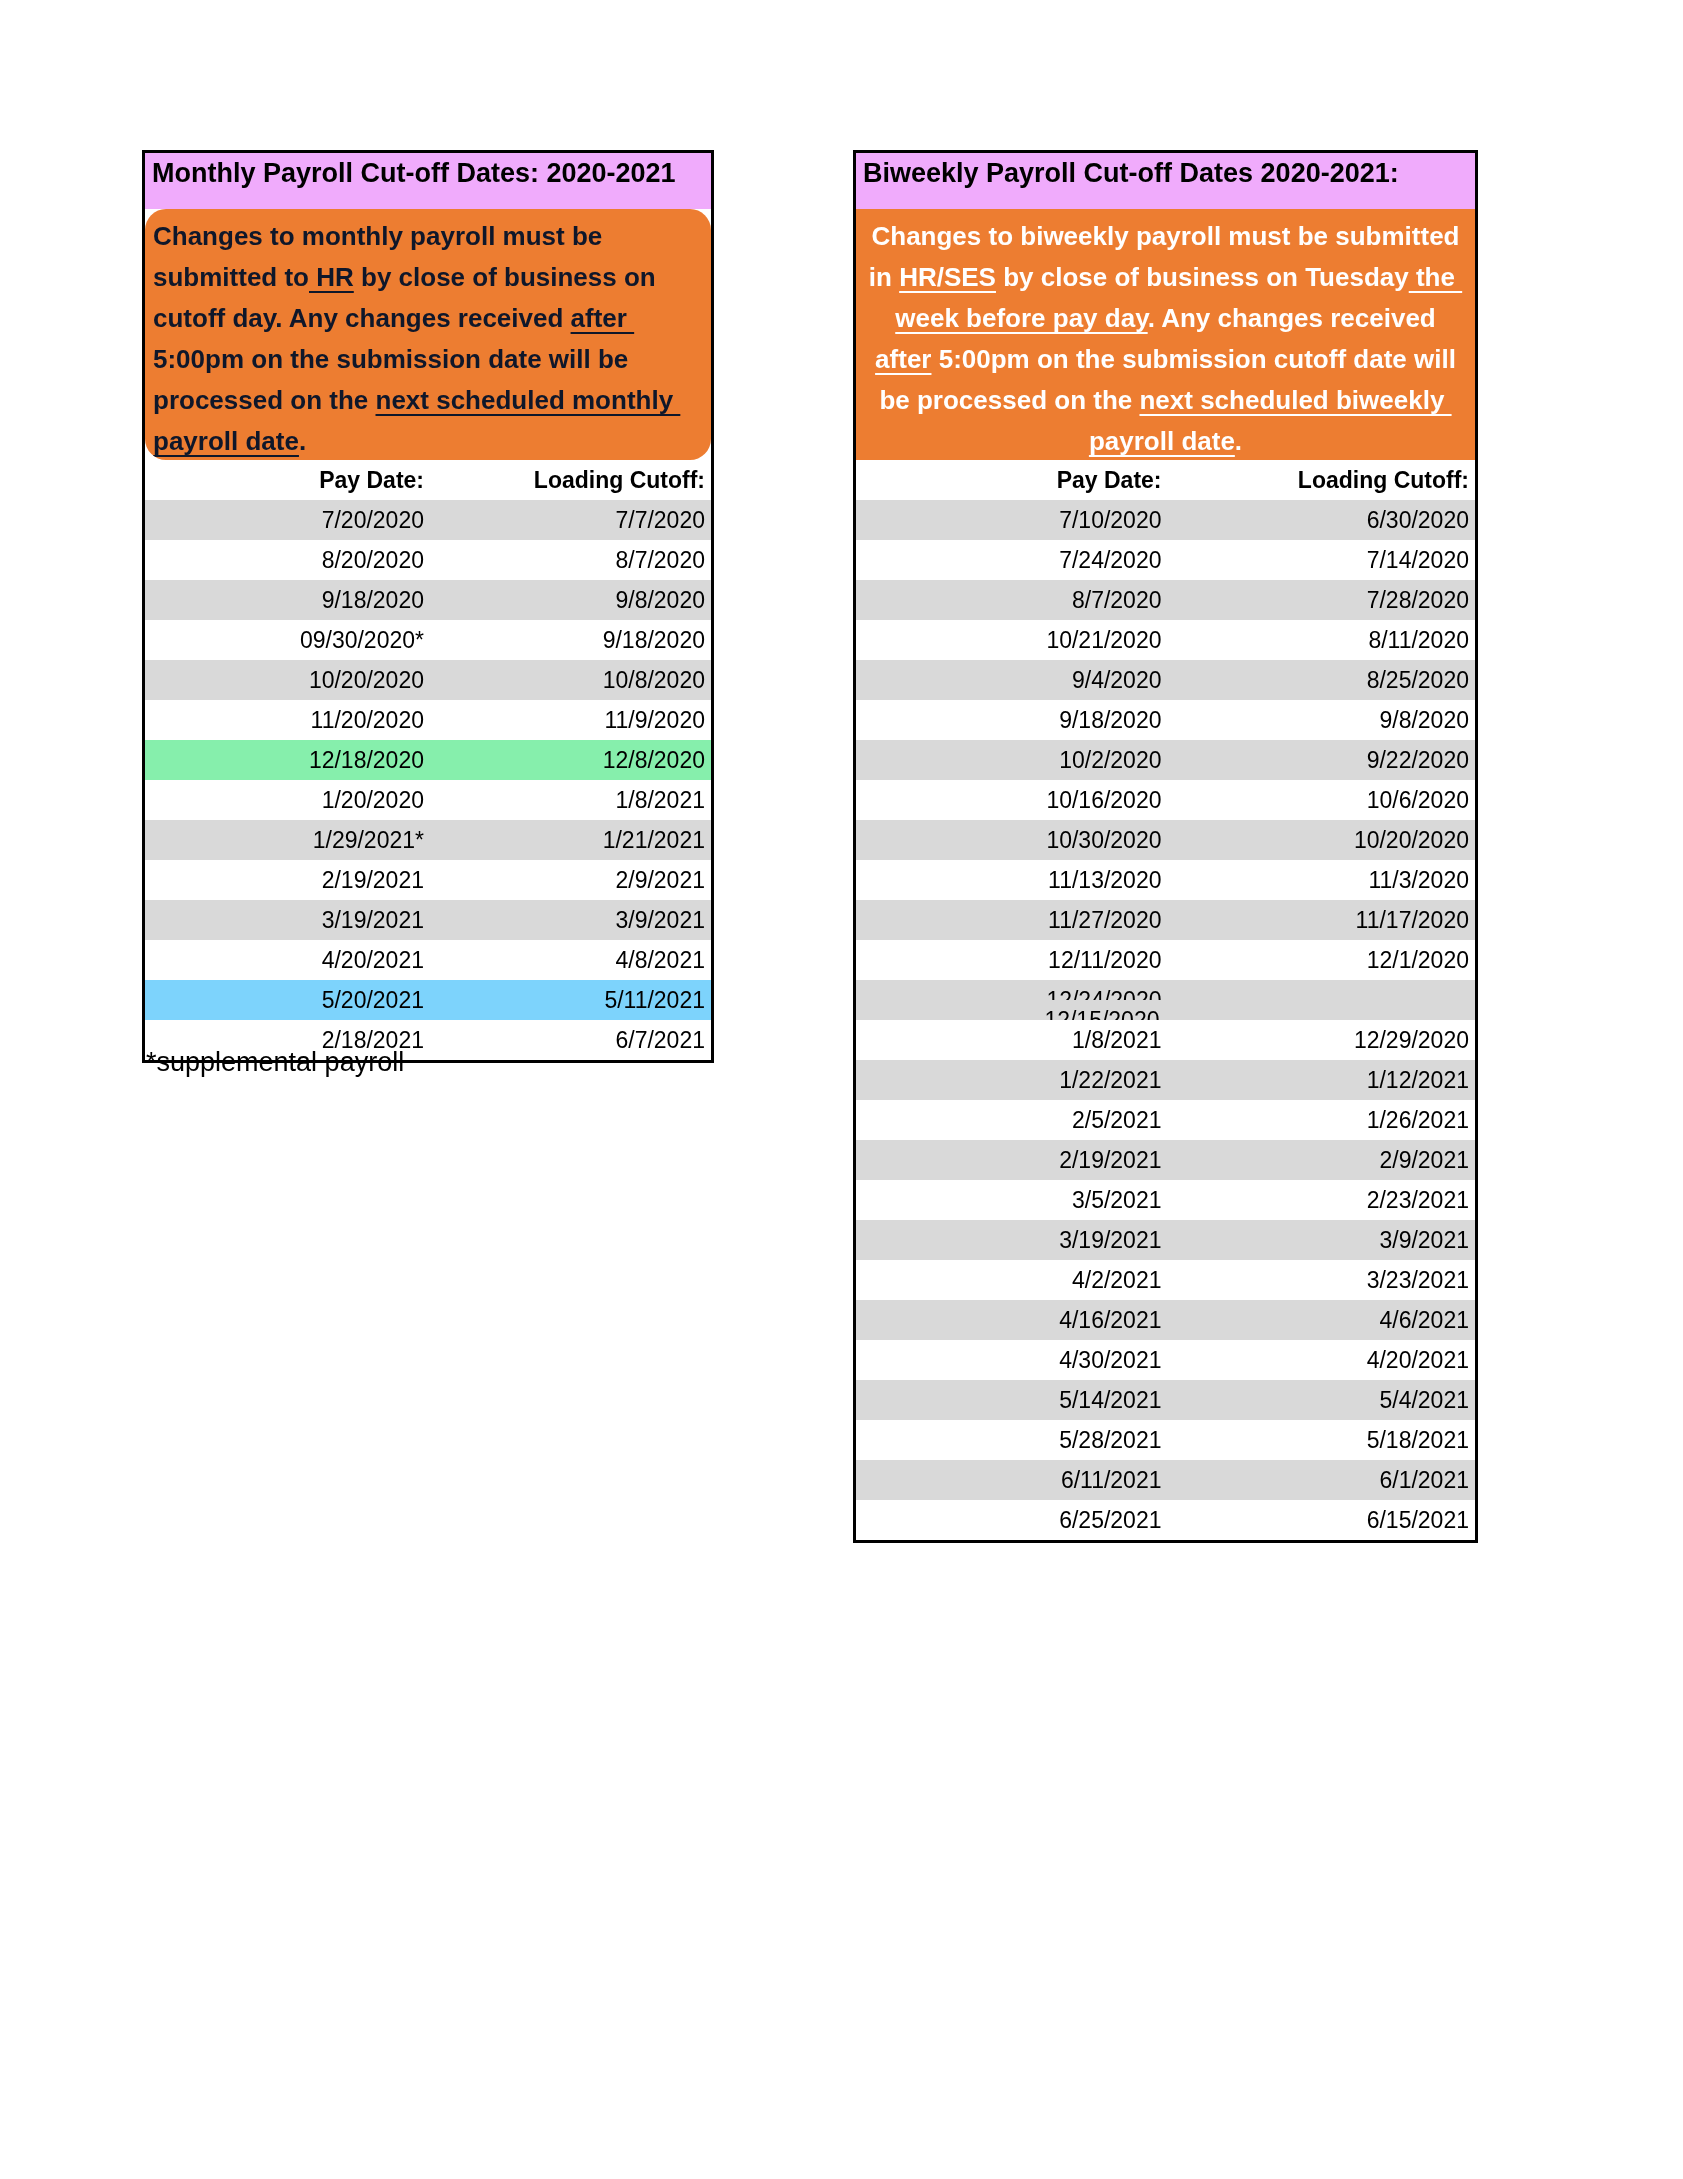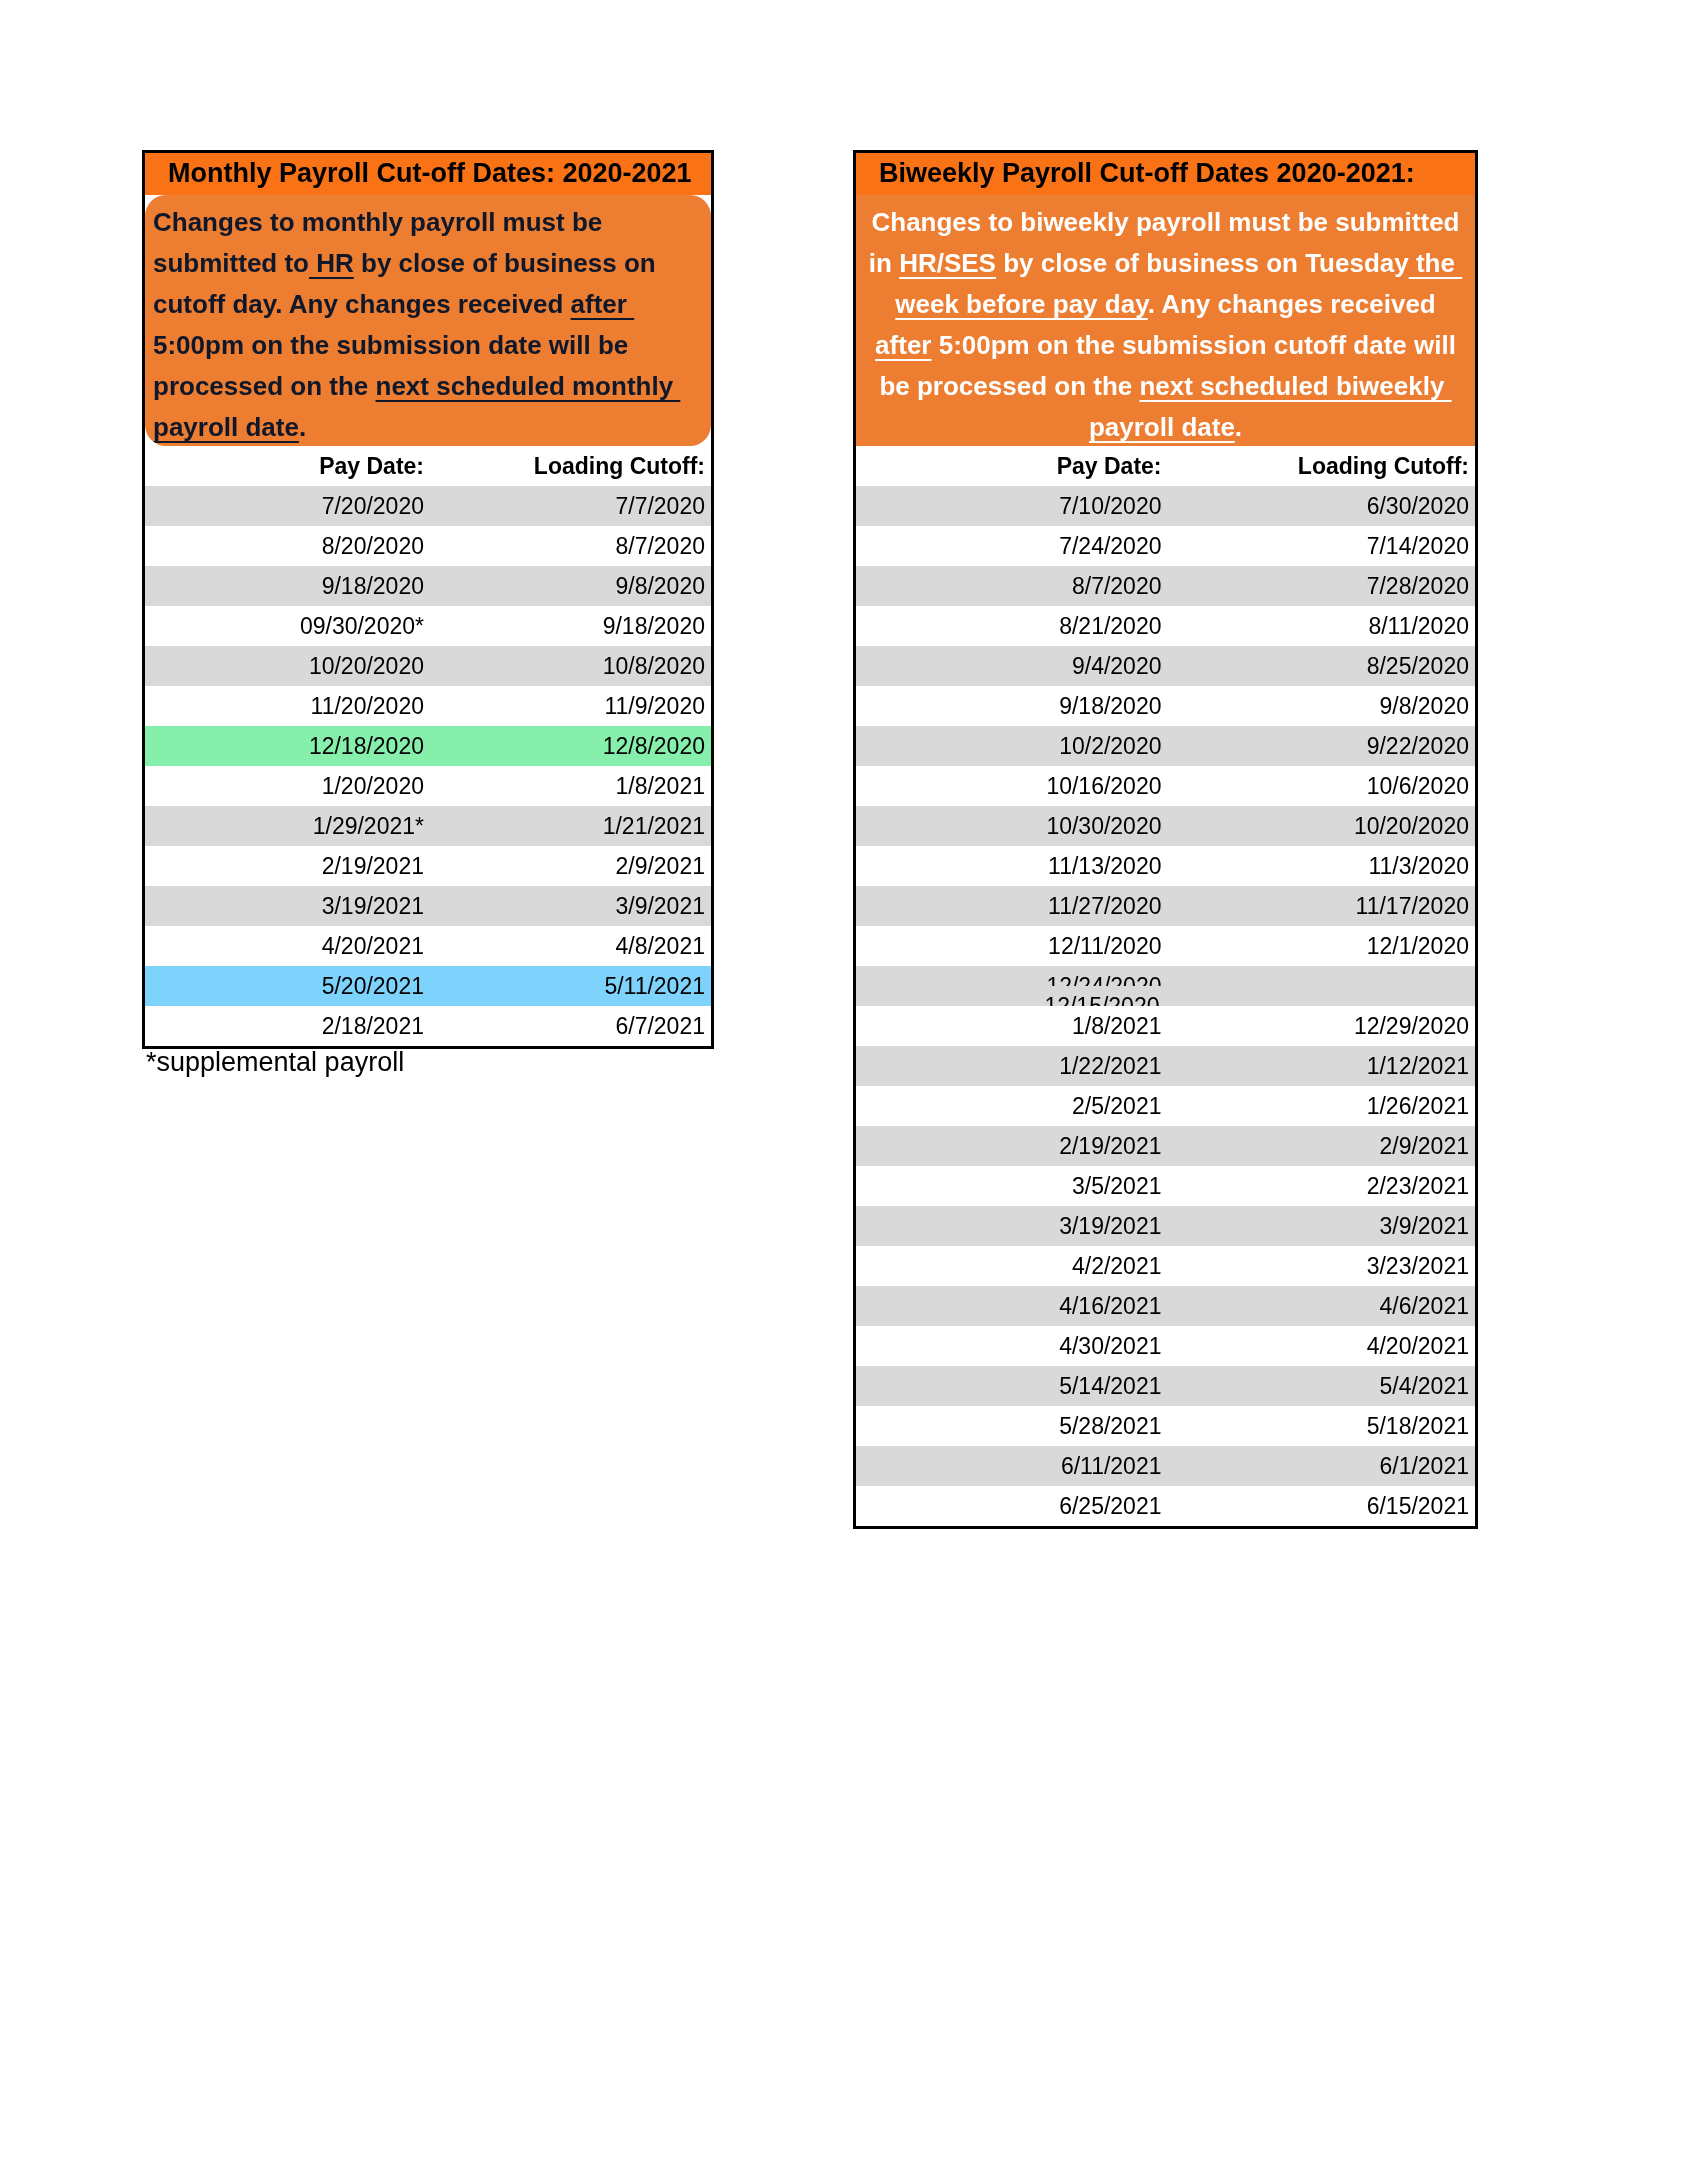--- a/index.html
+++ b/index.html
@@ -13,28 +13,28 @@
   .payroll-table {
     position: absolute;
     border: 3px solid #000;
     box-sizing: border-box;
     background: #ffffff;
   }
   #monthly-table { left: 142px; top: 150px; width: 572px; }
   #biweekly-table { left: 853px; top: 150px; width: 625px; }
 
   .table-title {
-    height: 42px;
+    height: 56px;
     line-height: 41px;
     font-weight: bold;
     font-size: 27px;
-    padding-left: 23px;
+    padding-left: 7px;
     white-space: nowrap;
     overflow: hidden;
-    background: #f97316;
+    background: #f0abfc;
   }
   .note {
     height: 251px;
     box-sizing: border-box;
     padding: 7px 8px 0 8px;
     color: #ffffff;
     font-weight: bold;
     font-size: 26px;
     overflow: hidden;
   }
@@ -168,21 +168,21 @@
       </div>
       <div class="data-row">
         <div class="cell c0">7/24/2020</div>
         <div class="cell c1">7/14/2020</div>
       </div>
       <div class="data-row shaded" style="background: rgb(217, 217, 217);">
         <div class="cell c0">8/7/2020</div>
         <div class="cell c1">7/28/2020</div>
       </div>
       <div class="data-row">
-        <div class="cell c0">8/21/2020</div>
+        <div class="cell c0">10/21/2020</div>
         <div class="cell c1">8/11/2020</div>
       </div>
       <div class="data-row shaded" style="background: rgb(217, 217, 217);">
         <div class="cell c0">9/4/2020</div>
         <div class="cell c1">8/25/2020</div>
       </div>
       <div class="data-row">
         <div class="cell c0">9/18/2020</div>
         <div class="cell c1">9/8/2020</div>
       </div>

